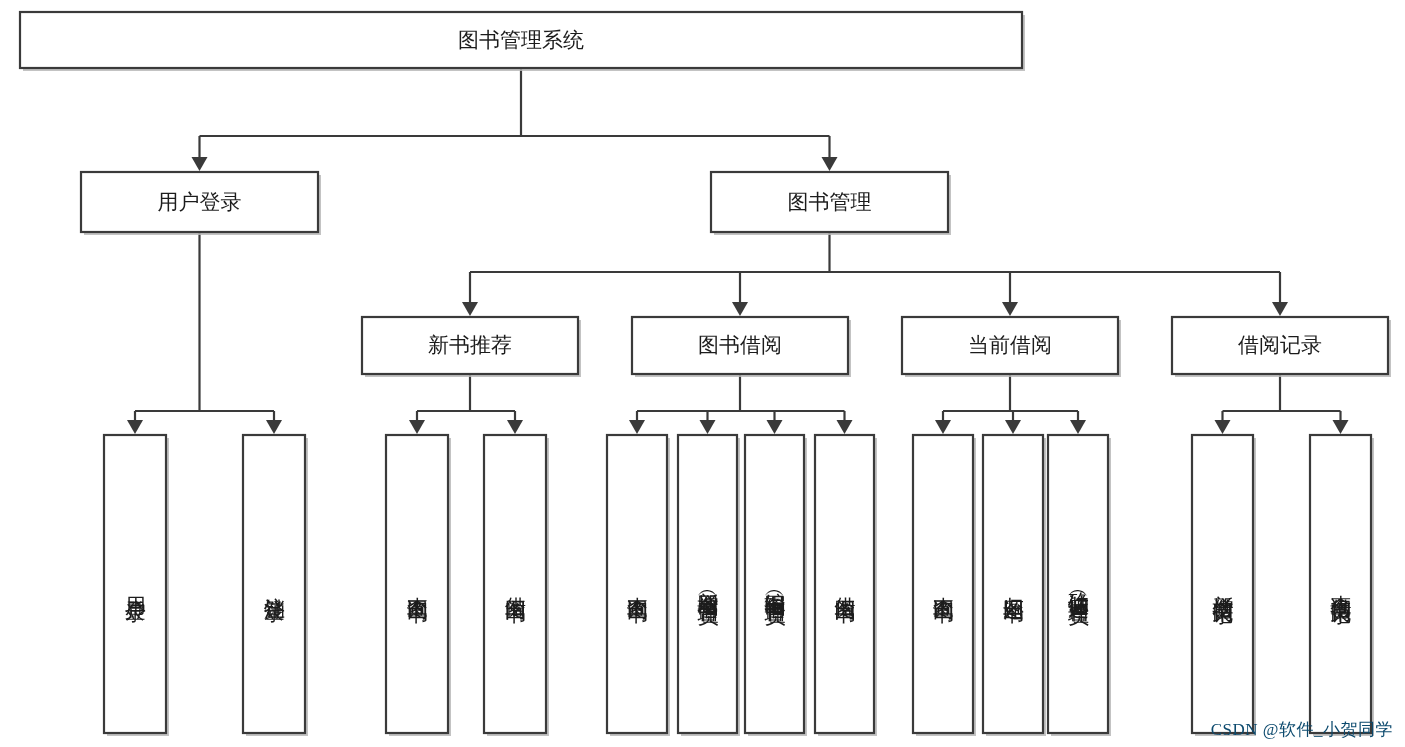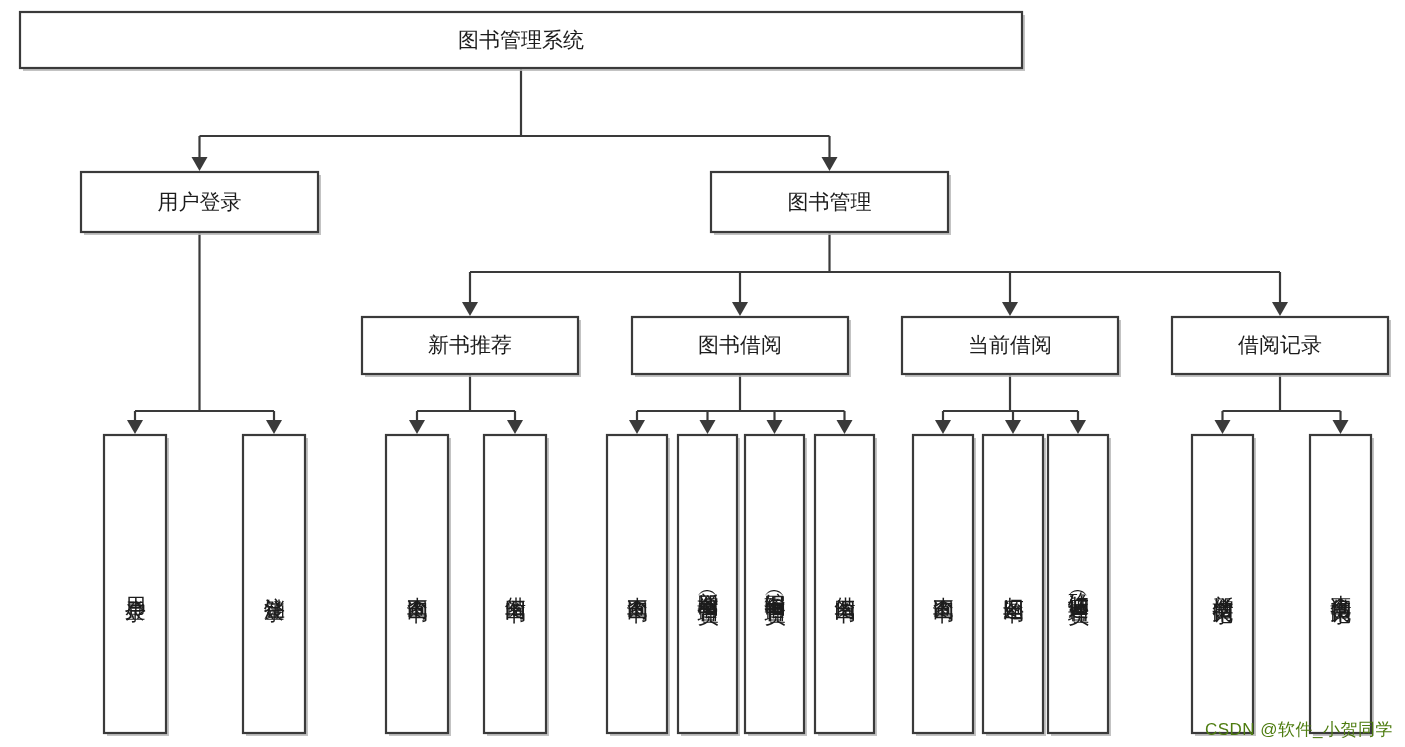--- a/index.html
+++ b/index.html
@@ -66,23 +66,23 @@
     align-items: center;
     justify-content: center;
     text-align: center;
     white-space: nowrap;
     pointer-events: none;
   }
   .watermark {
     position: absolute;
     right: 12px;
     bottom: 6px;
-    font-family: Liberation Sans, sans-serif;
+    font-family: Liberation Serif, serif;
     font-size: 17px;
-    color: #4d7c0f;
+    color: #0c4a6e;
     letter-spacing: 0.5px;
     white-space: nowrap;
     text-align: right;
   }
 </style>
 </head>
 <body>
 
 <div id="diagram-root">
 

